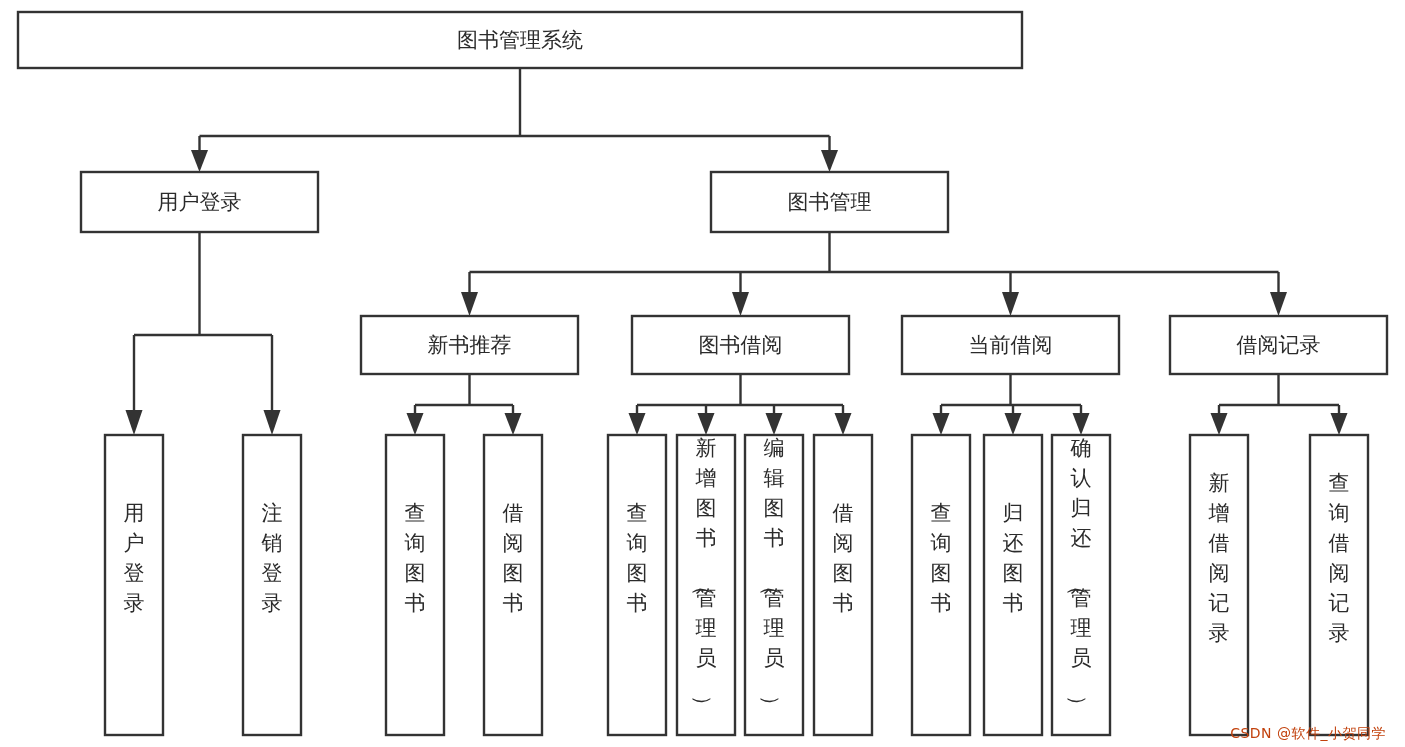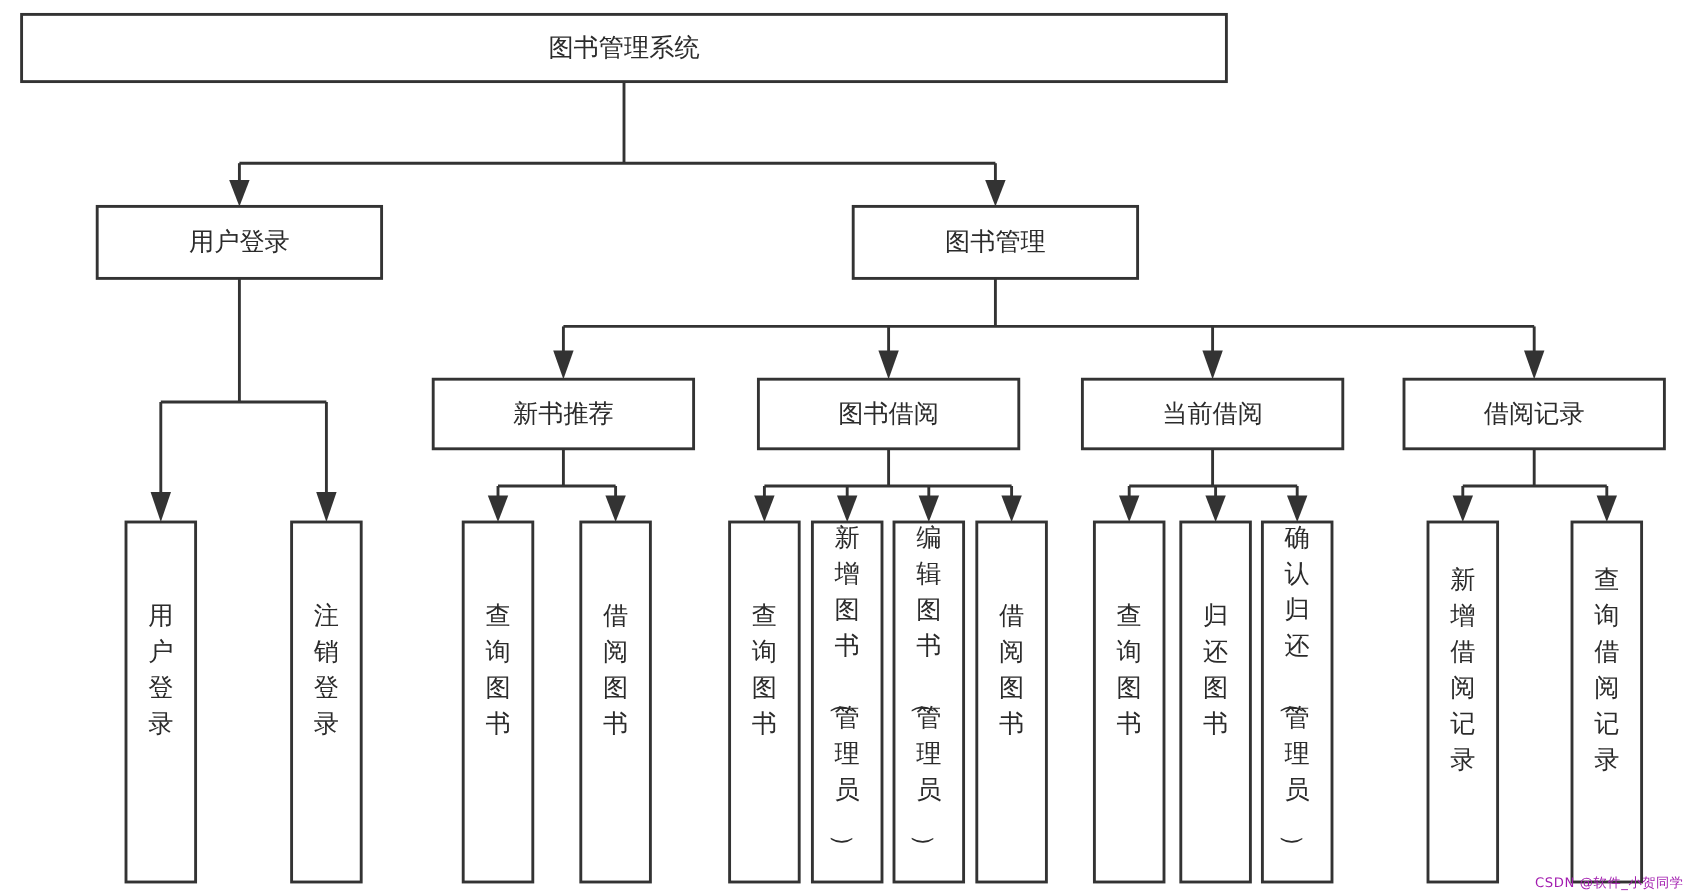--- a/index.html
+++ b/index.html
@@ -47,25 +47,25 @@
     dominant-baseline: middle;
   }
   .node-label-vertical {
     font-family: "DejaVu Sans", "Liberation Sans", sans-serif;
     font-size: 21px;
     fill: #2b2b2b;
     text-anchor: middle;
   }
   .watermark {
     position: absolute;
-    right: 14px;
+    right: 31px;
     bottom: 4px;
     font-family: "DejaVu Sans", "Liberation Sans", sans-serif;
-    font-size: 11px;
-    color: #a21caf;
+    font-size: 14px;
+    color: #c2410c;
     white-space: nowrap;
     letter-spacing: 0.5px;
   }
 </style>
 </head>
 <body>
 
 <div id="diagram-root">
 
   <svg class="flow" viewBox="0 0 1405 747">

